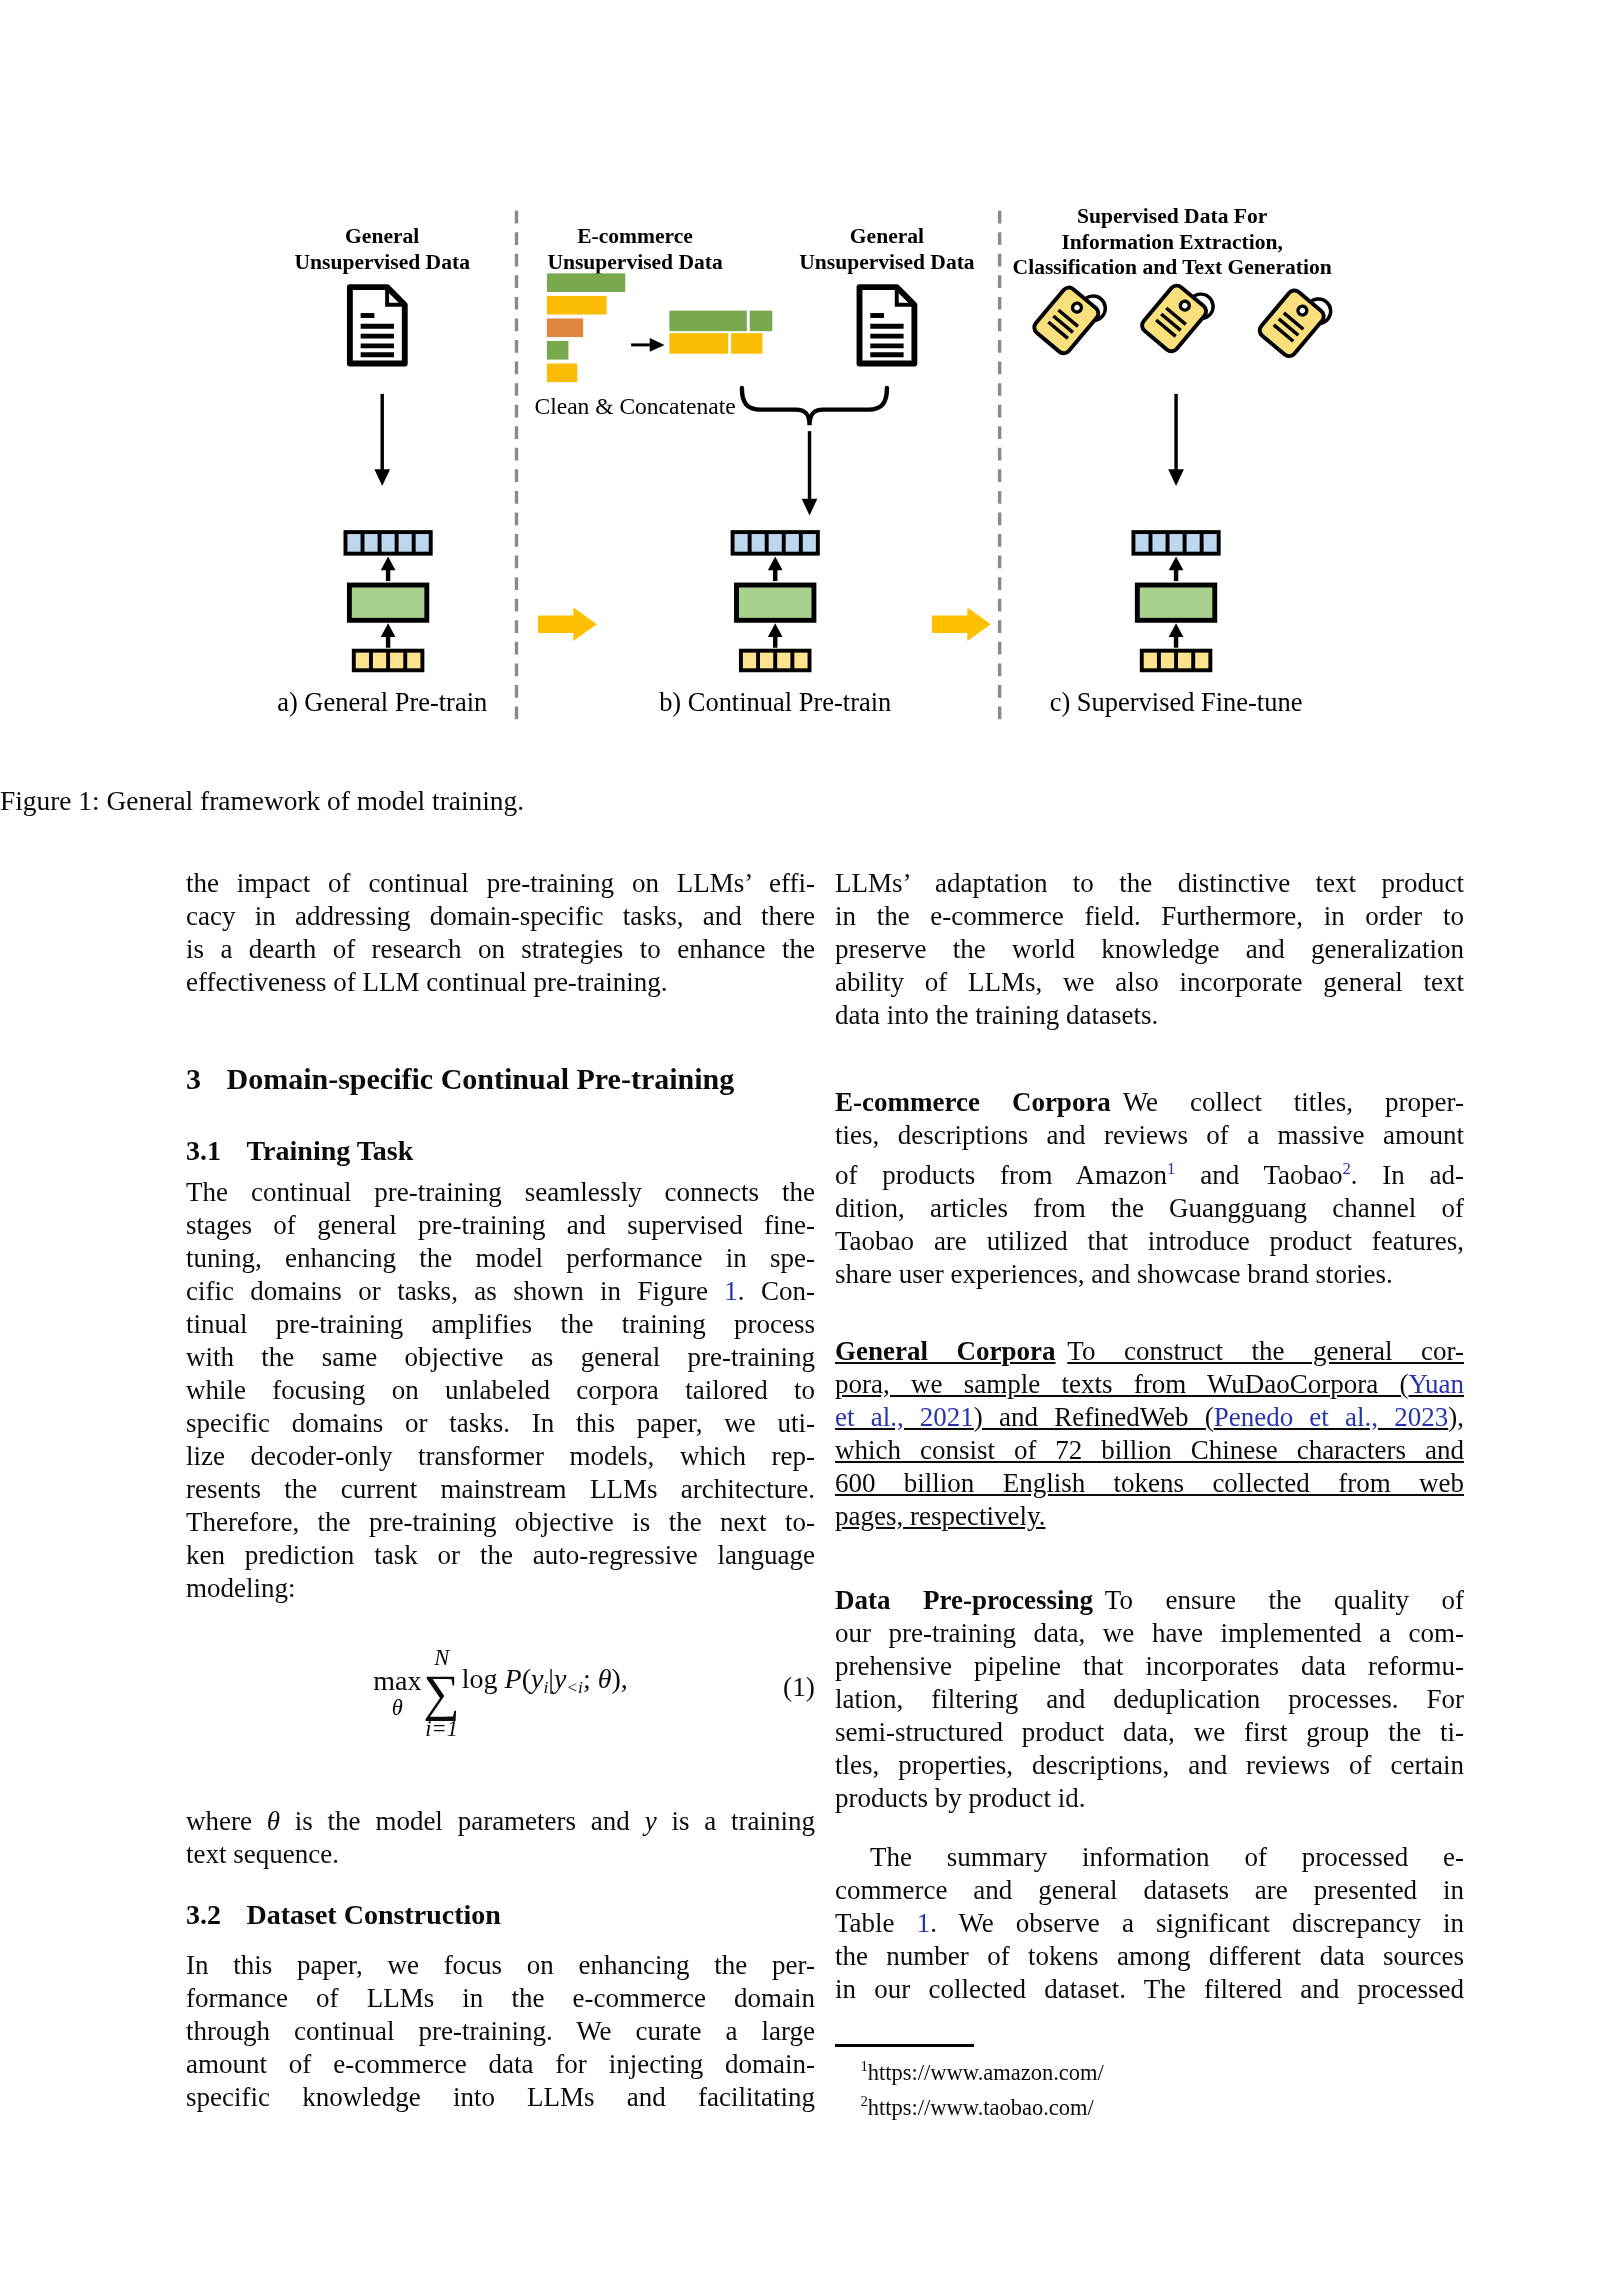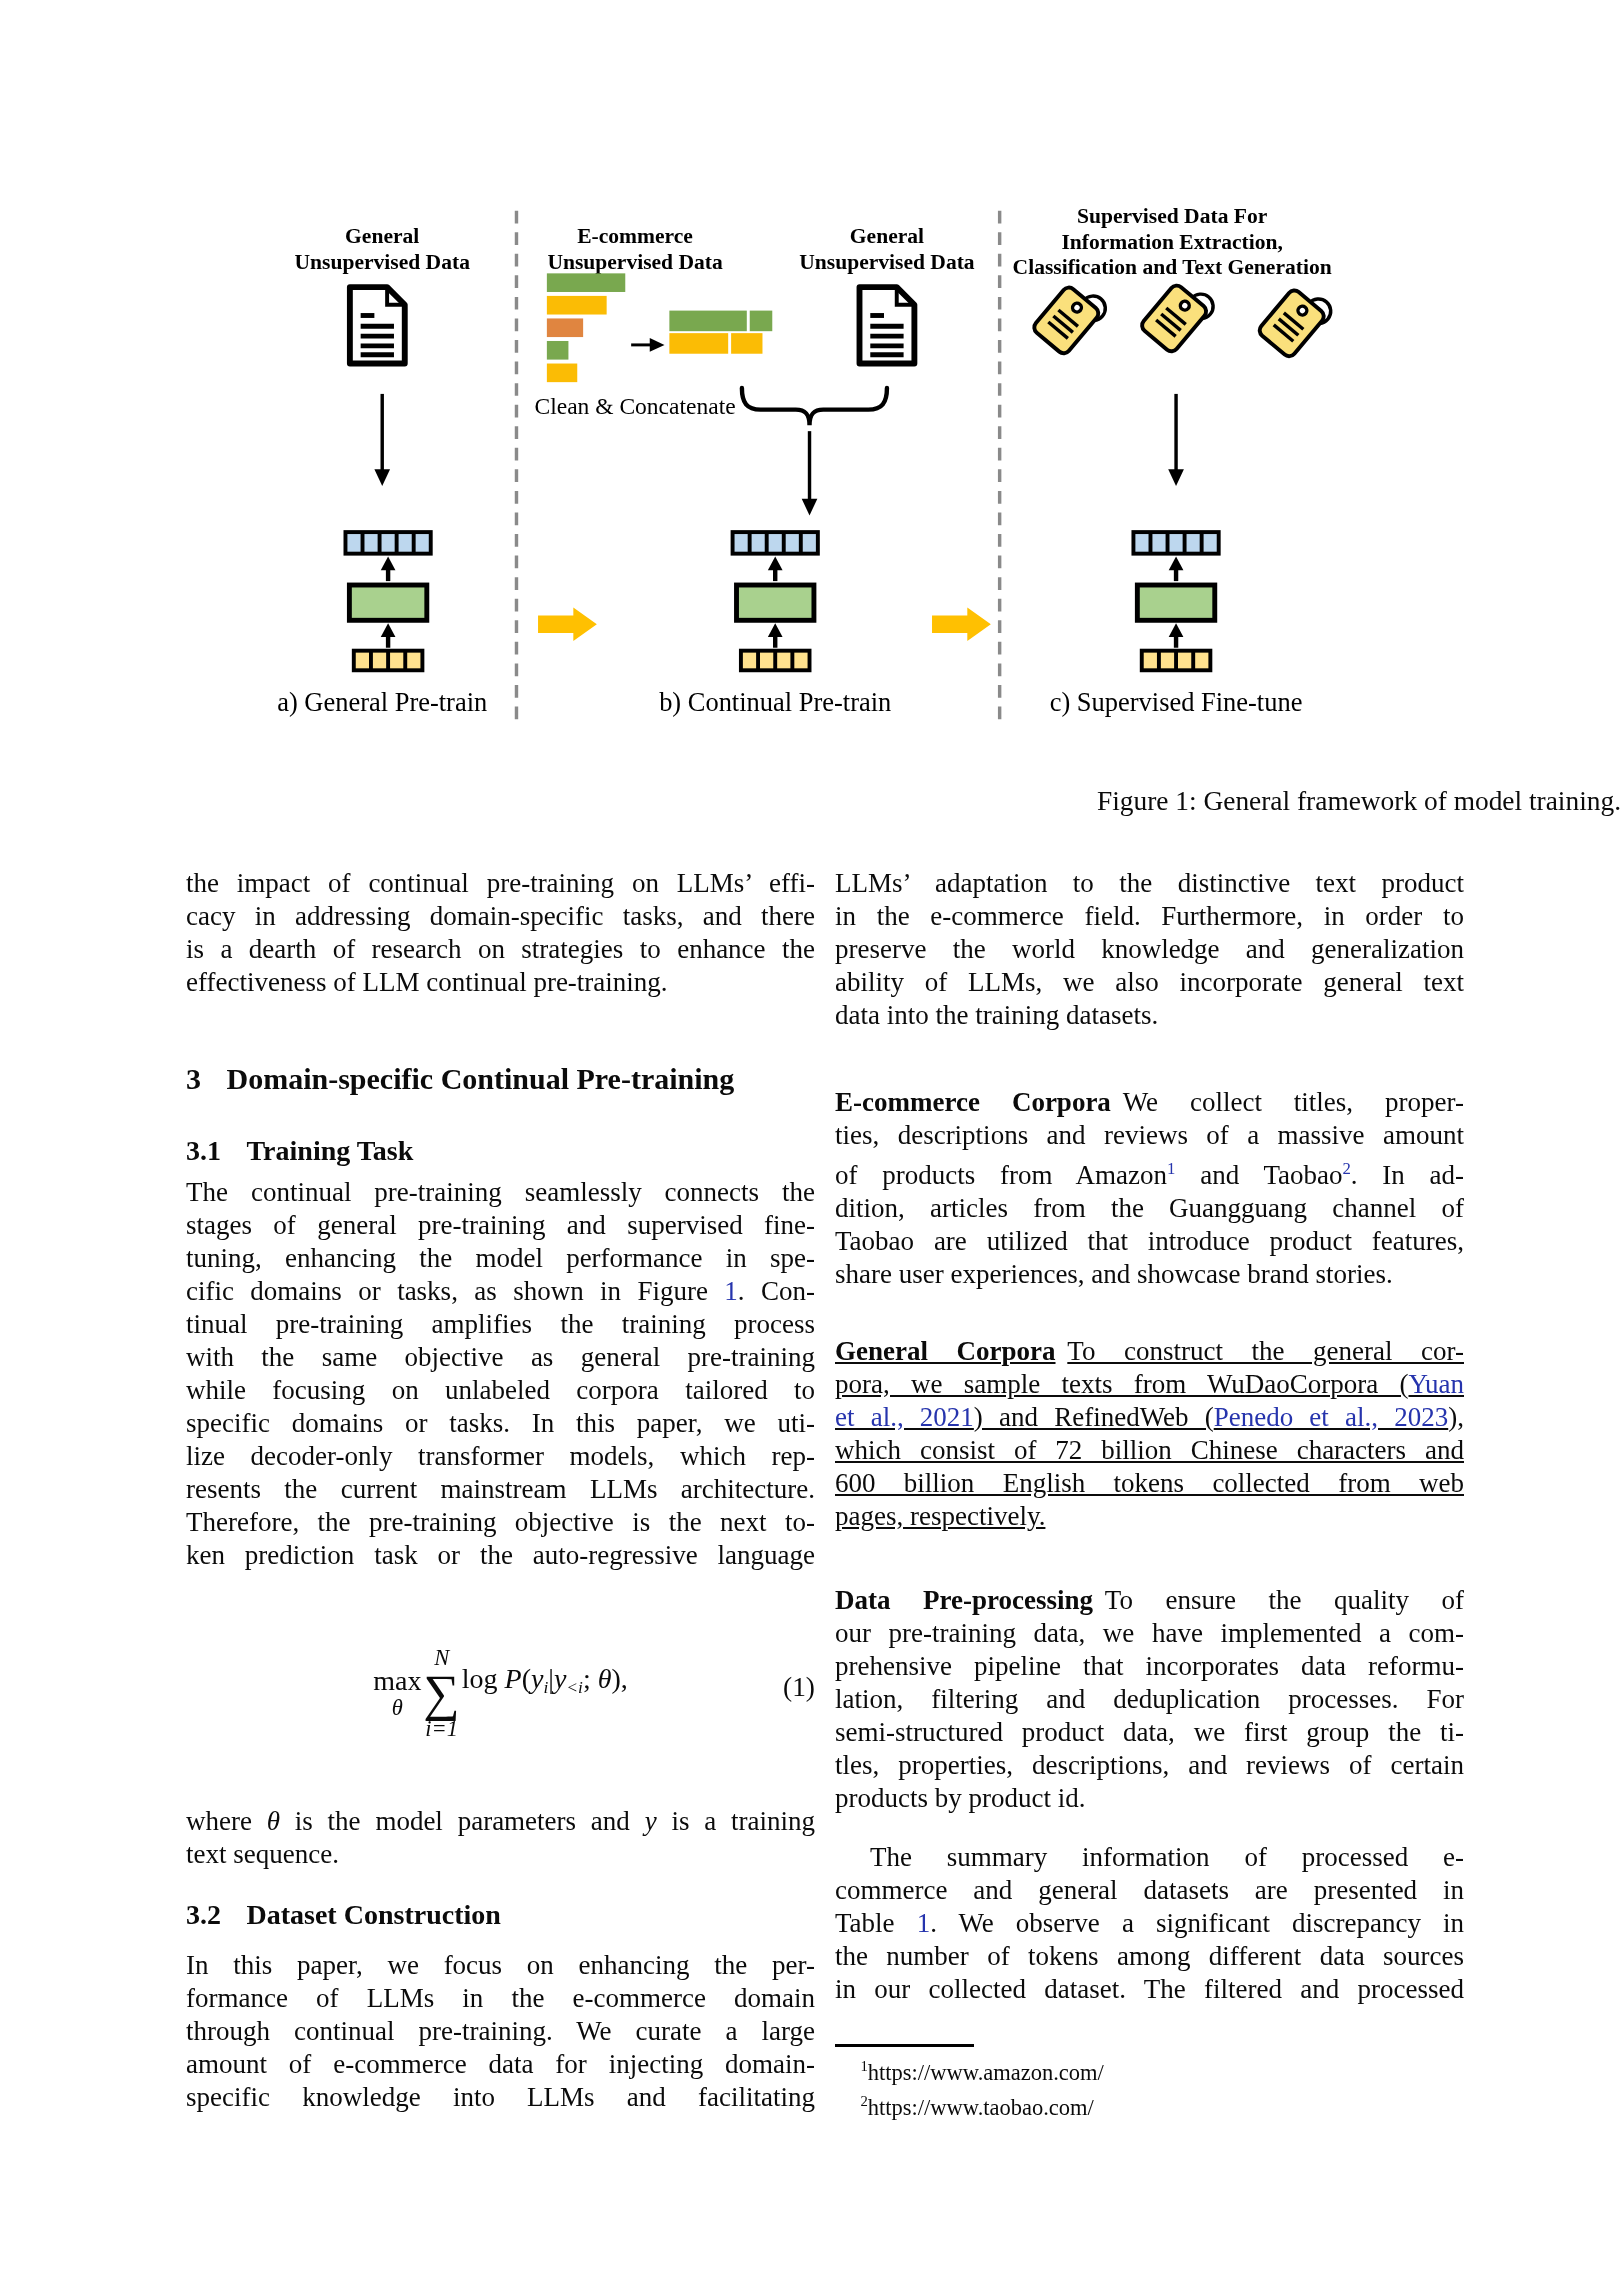--- a/index.html
+++ b/index.html
@@ -4,21 +4,21 @@
 <style>
   html,body{margin:0;padding:0;background:#e8e8e8;}
   .page{position:relative;width:1621px;height:2293px;background:#ffffff;margin:0 auto;
         font-family:"Liberation Serif",serif;color:#0b0b0b;overflow:hidden;}
   
   .figsvg{position:absolute;left:0;top:186px;width:1621px;height:554px;}
   .figsvg text{fill:#000;}
   .ft{font-family:"Liberation Serif",serif;font-weight:bold;font-size:22px;text-anchor:middle;}
   .fcap{font-family:"Liberation Serif",serif;font-size:27px;text-anchor:middle;}
   .flab{font-family:"Liberation Serif",serif;font-size:24px;text-anchor:middle;}
-  .figcap{position:absolute;left:0;top:786px;width:1621px;text-align:right;font-size:27.4px;}
+  .figcap{position:absolute;left:0;top:786px;width:1621px;text-align:left;font-size:27.4px;}
   
   .tb{position:absolute;width:629px;font-size:27px;line-height:33px;}
   .line{text-align:justify;text-align-last:justify;}
   .line.last{text-align-last:left;}
   .line.ind{text-indent:35px;}
   .s-p{}
   .s-b{font-weight:bold;margin-right:11.8px;}
   .s-i{font-style:italic;}
   .s-link{color:#2634ad;}
   .s-suplink{vertical-align:super;font-size:0.62em;color:#2634ad;}
@@ -160,20 +160,21 @@
       <div class="line"><span class="s-p">tuning, enhancing the model performance in spe-</span></div>
       <div class="line"><span class="s-p">cific domains or tasks, as shown in Figure </span><span class="s-link">1</span><span class="s-p">. Con-</span></div>
       <div class="line"><span class="s-p">tinual pre-training amplifies the training process</span></div>
       <div class="line"><span class="s-p">with the same objective as general pre-training</span></div>
       <div class="line"><span class="s-p">while focusing on unlabeled corpora tailored to</span></div>
       <div class="line"><span class="s-p">specific domains or tasks. In this paper, we uti-</span></div>
       <div class="line"><span class="s-p">lize decoder-only transformer models, which rep-</span></div>
       <div class="line"><span class="s-p">resents the current mainstream LLMs architecture.</span></div>
       <div class="line"><span class="s-p">Therefore, the pre-training objective is the next to-</span></div>
       <div class="line"><span class="s-p">ken prediction task or the auto-regressive language</span></div>
+      <div class="line last"><span class="s-p">modeling:</span></div>
     </div>
 
   <div class="eq">
     <div class="eq-row">
       <span class="eq-max">
         <span>max</span>
           <span class="eq-max-sub">θ</span>
       </span>
       <span class="eq-sum">
         <span class="eq-sum-sup">N</span>

